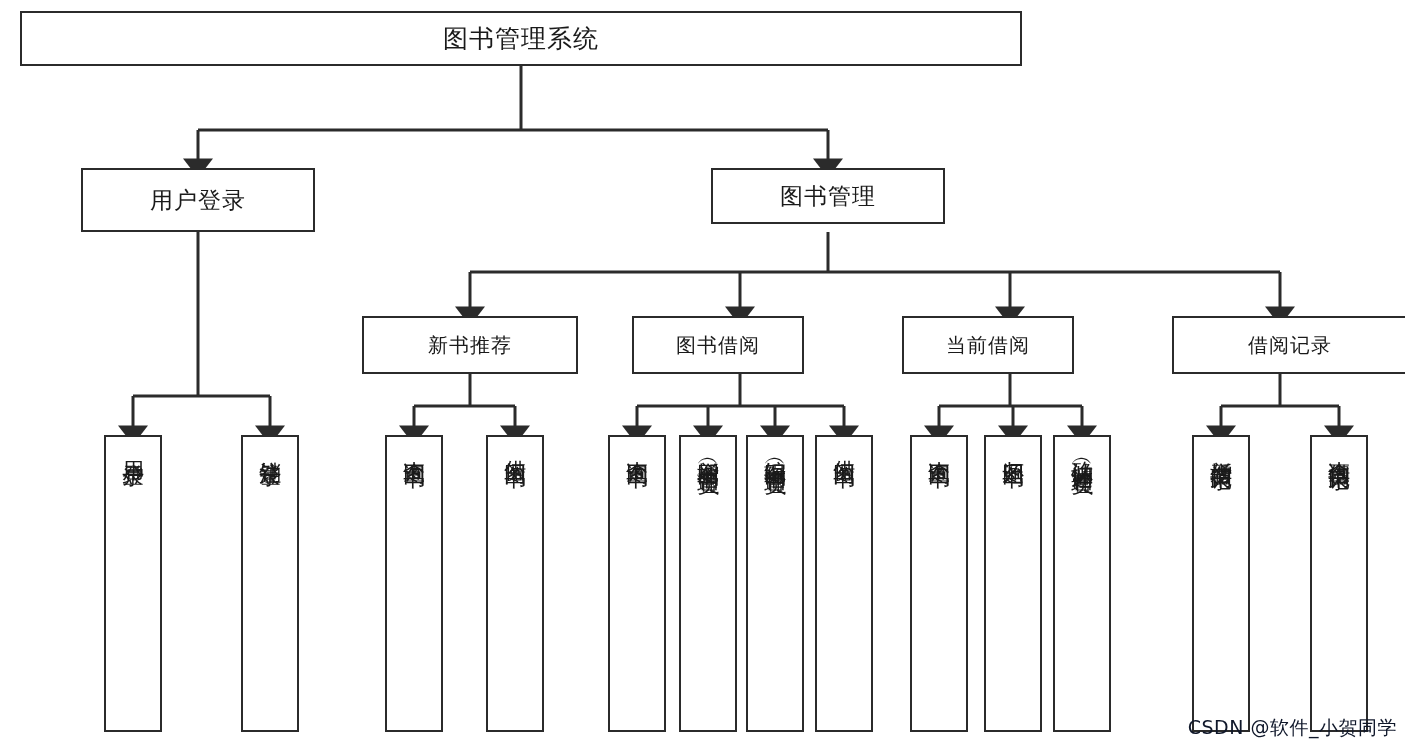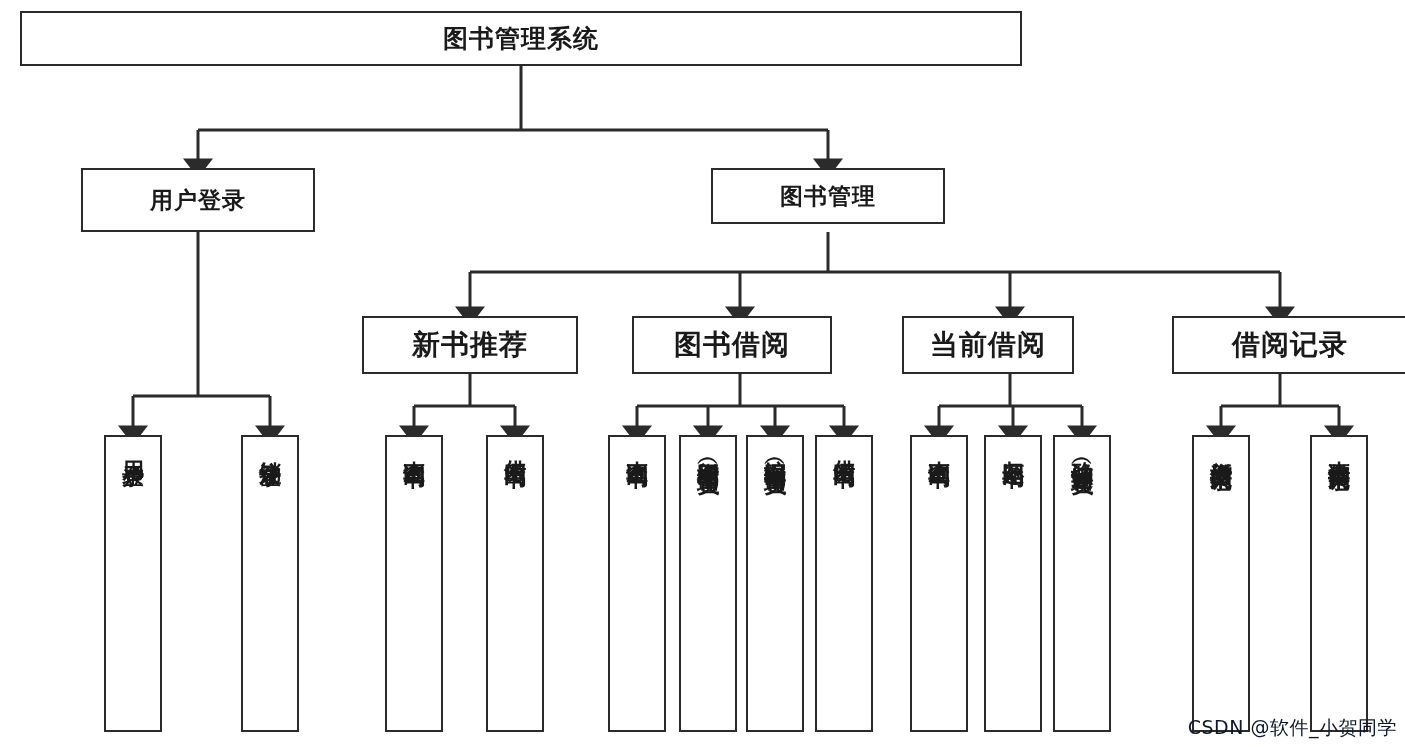--- a/index.html
+++ b/index.html
@@ -28,30 +28,29 @@
   }
   .node {
     position: absolute;
     box-sizing: border-box;
     background: #ffffff;
     border: 2px solid #2b2b2b;
     display: flex;
     align-items: center;
     justify-content: center;
     color: #1a1a1a;
-    font-weight: bold;
   }
   .node.level0 {
     font-size: 25px;
   }
   .node.level1 {
     font-size: 23px;
   }
   .node.level2 {
-    font-size: 28px;
+    font-size: 20px;
   }
   .node.leaf {
     font-size: 22px;
     align-items: flex-start;
     justify-content: center;
     padding-top: 6px;
   }
   .vlabel {
     writing-mode: vertical-rl;
     text-orientation: upright;
@@ -129,21 +128,21 @@
       </div>
       <div class="node level1" style="left: 81px; top: 168px; width: 234px; height: 64px;">
         <span class="hlabel">用户登录</span>
       </div>
       <div class="node level1" style="left: 711px; top: 168px; width: 234px; height: 56px;">
         <span class="hlabel">图书管理</span>
       </div>
       <div class="node level2" style="left: 362px; top: 316px; width: 216px; height: 58px;">
         <span class="hlabel">新书推荐</span>
       </div>
-      <div class="node level2" style="left: 632px; top: 316px; width: 200px; height: 58px;">
+      <div class="node level2" style="left: 632px; top: 316px; width: 172px; height: 58px;">
         <span class="hlabel">图书借阅</span>
       </div>
       <div class="node level2" style="left: 902px; top: 316px; width: 172px; height: 58px;">
         <span class="hlabel">当前借阅</span>
       </div>
       <div class="node level2" style="left: 1172px; top: 316px; width: 236px; height: 58px;">
         <span class="hlabel">借阅记录</span>
       </div>
       <div class="node level3 leaf" style="left: 104px; top: 435px; width: 58px; height: 297px;">
         <span class="vlabel">用户登录</span>

